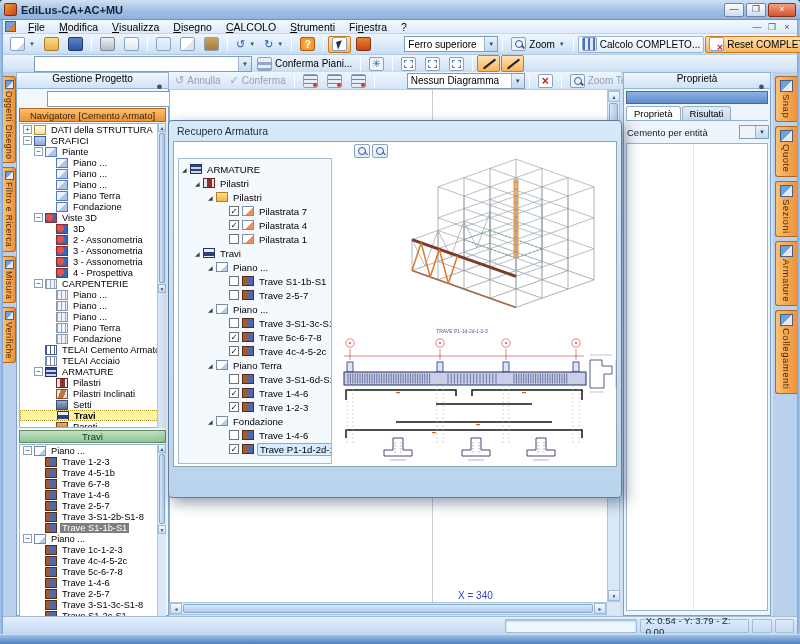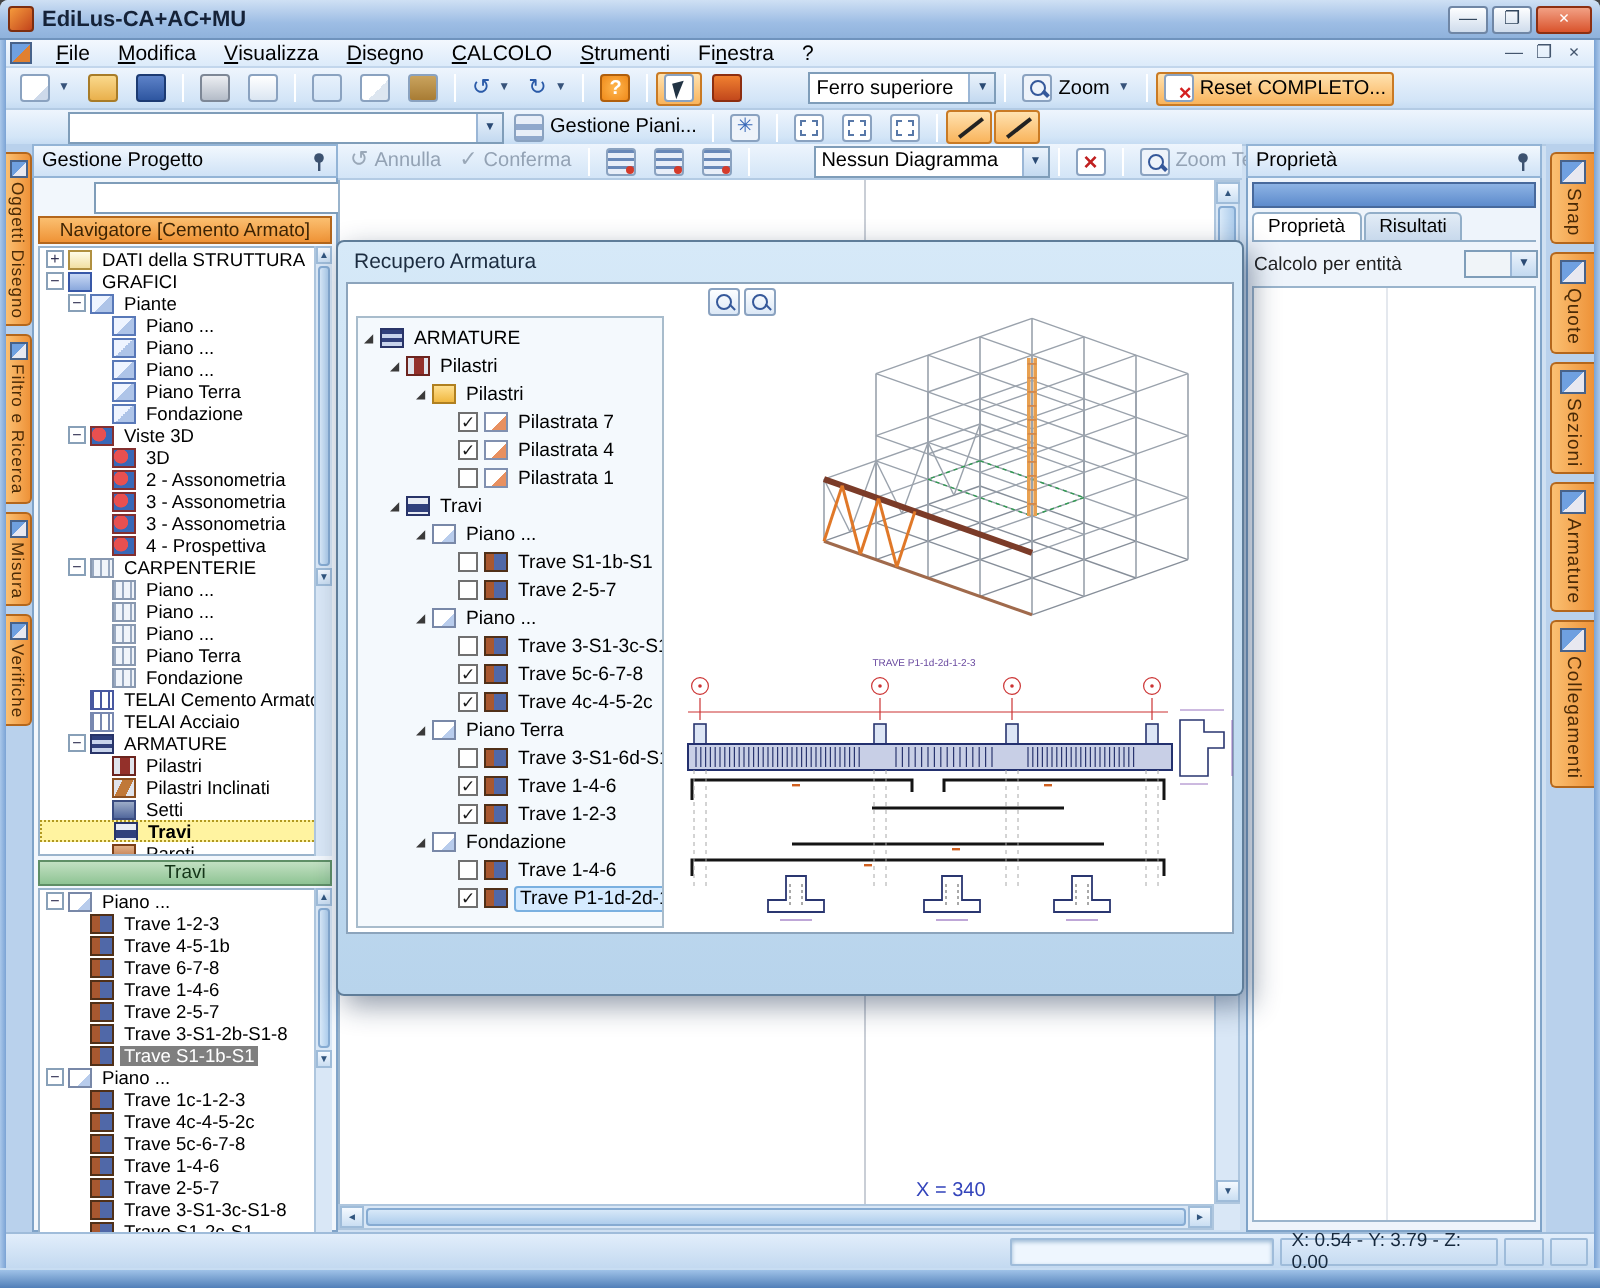--- a/index.html
+++ b/index.html
@@ -73,21 +73,21 @@
   .i-grid{background:repeating-linear-gradient(#6888b8 0 1.5px,#e8eef8 1.5px 4px);}
   .i-grid::after{content:"";position:absolute;right:0px;bottom:0px;width:4px;height:4px;border-radius:50%;background:#d43a2a;}
   .i-binoc{background:#e8eef6;} .i-binoc::after{content:"";position:absolute;left:2px;top:4px;width:4px;height:6px;background:#35589a;box-shadow:6px 0 #35589a;}
   .i-hash{background:transparent;border:none;} .i-hash::after{content:"#";position:absolute;left:3px;top:0;color:#456;font-size:11px;}
   .combo{display:flex;align-items:center;height:16px;background:#fff;border:1px solid #7f9db9;flex:none;margin-left:28px;}
   .combo .cv{flex:1;padding:0 3px;font-size:10px;white-space:nowrap;overflow:hidden;}
   .combo .ca{width:13px;height:100%;border-left:1px solid #9ab6d6;background:linear-gradient(#eaf2fb,#c3d9f0);
     display:flex;align-items:center;justify-content:center;font-size:6px;color:#2a4a74;}
   
   .phead{position:absolute;top:72px;height:17px;display:flex;align-items:center;padding:0 4px;
-    background:linear-gradient(#f2f8fe,#cfe2f6);border:1px solid #93b4d6;font-size:10px;}
+    background:linear-gradient(#f2f8fe,#cfe2f6);border:1px solid #93b4d6;font-size:10px;flex-direction:column;}
   .phead .ptitle{flex:1;}
   .tb3{position:absolute;left:169px;top:72px;width:452px;height:18px;display:flex;align-items:center;
     background:linear-gradient(#eef5fd,#d3e5f7);border-bottom:1px solid #b3cbe4;padding:0 2px;gap:1px;}
   
   .lstrip{position:absolute;left:3px;top:72px;width:13px;height:544px;background:#b9d1ec;}
   .rstrip{position:absolute;left:773px;top:72px;width:24px;height:544px;background:#b9d1ec;}
   .vtab{position:relative;margin:4px 0 0 0;background:linear-gradient(90deg,#fbc072,#ee9238);border:1px solid #b4671c;
     color:#4a2a06;display:flex;flex-direction:column;align-items:center;padding:3px 0;}
   .lstrip .vtab{border-radius:0 3px 3px 0;border-left:none;width:13px;}
   .rstrip .vtab{border-radius:3px 0 0 3px;border-right:none;width:22px;margin-left:2px;}
@@ -270,36 +270,40 @@
       <span class="cv">Ferro superiore</span>
       <span class="ca">▼</span>
     </div>
     <div class="sep"></div>
     <div class="tbtn">
         <span class="i i-zoom"></span>
         <span class="lbl">Zoom</span>
         <span class="dd">▼</span>
       </div>
     <div class="sep"></div>
+    <div class="tbtn labeled">
+        <span class="i i-calc"></span>
+        <span class="lbl">Calcolo COMPLETO...</span>
+      </div>
     <div class="tbtn hot">
         <span class="i i-reset"></span>
         <span class="lbl">Reset COMPLETO...</span>
       </div>
     <div class="tbtn"></div>
 
   </div>
 
   <div class="tbrow tb2">
     <div class="combo" style="width:218px;">
       <span class="cv"></span>
         <span class="ca">▼</span>
     </div>
     <div class="tbtn">
         <span class="i i-piani"></span>
-        <span class="lbl">Gestione Piani...</span>
+        <span class="lbl">Conferma Piani...</span>
       </div>
     <div class="sep"></div>
     <div class="tbtn">
         <span class="i i-burst"></span>
       </div>
     <div class="sep"></div>
     <div class="tbtn">
         <span class="i i-rect"></span>
       </div>
     <div class="tbtn">
@@ -676,21 +680,21 @@
   </div>
   <div class="corner"></div>
 
   <div class="rpanel">
     <div class="rblue"></div>
     <div class="ptabs">
       <div class="ptab active">Proprietà</div>
       <div class="ptab">Risultati</div>
     </div>
     <div class="filterrow">
-      <span>Calcolo per entità</span>
+      <span>Cemento per entità</span>
       <div class="combo" style="flex:1;height:14px;background:#f0f4f8;">
         <span class="cv"></span>
           <span class="ca">▼</span>
       </div>
     </div>
     <div class="rcontent">
       <div class="rdiv"></div>
     </div>
   </div>
 

